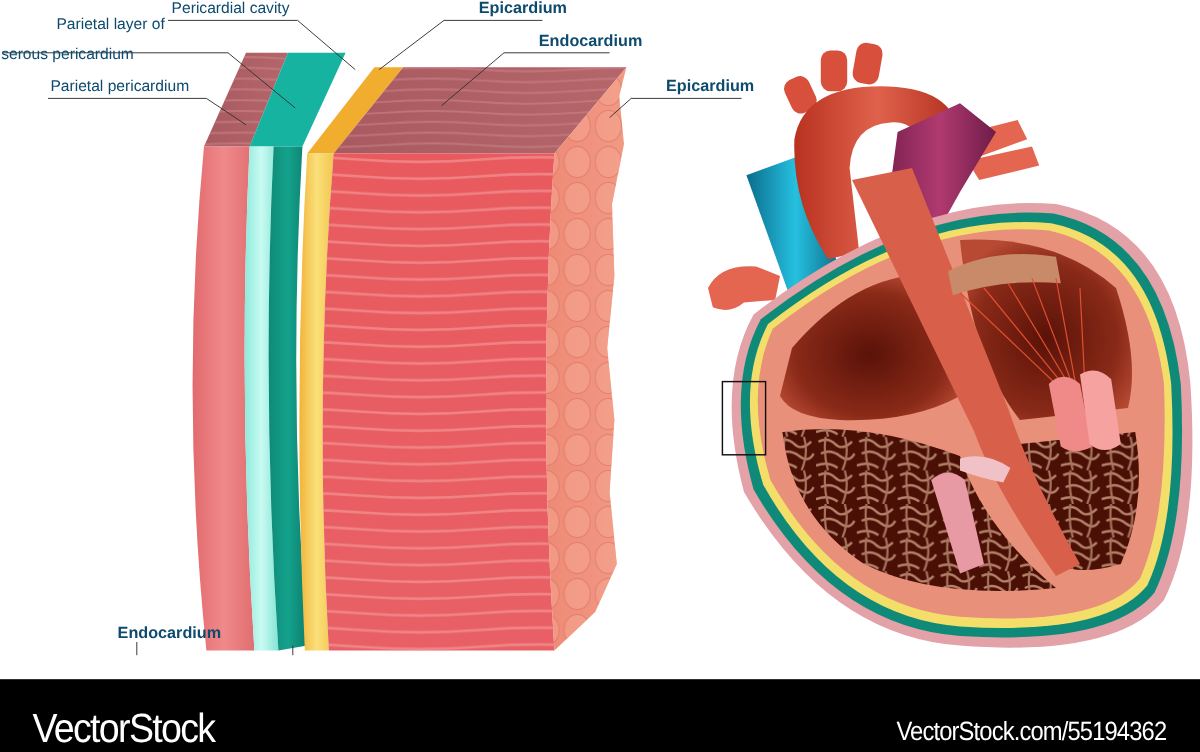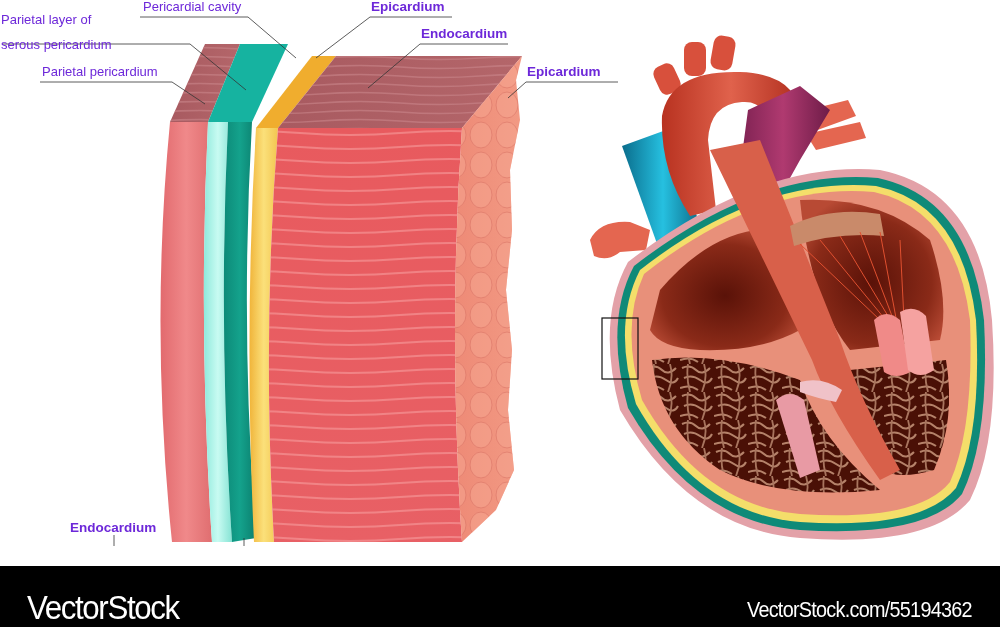--- a/index.html
+++ b/index.html
@@ -1,20 +1,20 @@
 <!DOCTYPE html>
 <html><head>
 <meta charset="utf-8">
 <style>
   html, body { margin:0; padding:0; background:#ffffff; }
   #stage { position:relative; width:1000px; height:627px; overflow:hidden; background:#ffffff; font-family:"Liberation Sans", sans-serif; }
   svg { position:absolute; left:0; top:0; }
-  .lbl { position:absolute; font-family:"Liberation Sans", sans-serif; color:#6d28d9; white-space:nowrap; line-height:1.05;text-align:center; }
+  .lbl { position:absolute; font-family:"Liberation Sans", sans-serif; color:#0c4a6e; white-space:nowrap; line-height:1.05;text-align:center; }
   .lbl.thin { font-size:13px; font-weight:normal; }
-  .lbl.bold { font-size:13.5px; font-weight:bold; }
+  .lbl.bold { font-size:13.5px; font-weight:bold;margin-left:28px; }
   #banner { position:absolute; left:0; top:566px; width:1000px; height:81px; background:#000; }
   #brand { position:absolute; left:27px; top:22px; color:#fff; font-size:34px; letter-spacing:-1.5px; font-family:"Liberation Sans", sans-serif; transform:scaleX(0.92); transform-origin:left center; }
   #brand-url { position:absolute; right:28px; top:31px; color:#fff; font-size:22px; letter-spacing:-0.8px; font-family:"Liberation Sans", sans-serif; transform:scaleX(0.9); transform-origin:right center; }
 </style>
 </head>
 <body>
 
 <div id="stage">
 
   <svg width="1000" height="627" viewBox="0 0 1000 627">
@@ -160,21 +160,21 @@
       <path d="M874,320 Q886,308 900,320 L910,372 Q896,380 884,372 Z" fill="#f08a88"></path>
       <path d="M900,312 Q914,304 926,316 L934,370 Q920,380 908,370 Z" fill="#f5a2a0"></path>
       <path d="M776,400 Q790,388 804,400 L820,470 L800,478 Z" fill="#e89aa4"></path>
       <path d="M800,382 Q822,376 842,390 L836,402 Q816,398 800,392 Z" fill="#f0c2c8"></path>
 
       <rect x="602" y="318" width="36" height="61" fill="none" stroke="#111" stroke-width="1.2"></rect>
     </g>
   </svg>
 
   <div class="lbl thin" style="left:143px;top:0px;">Pericardial cavity</div>
-  <div class="lbl thin" style="left:1px;top:13px;">Parietal layer of</div>
+  <div class="lbl thin" style="left:1px;top:13px;padding-left:46px;">Parietal layer of</div>
   <div class="lbl thin" style="left:1px;top:38px;">serous pericardium</div>
   <div class="lbl thin" style="left:42px;top:65px;">Parietal pericardium</div>
   <div class="lbl bold" style="left:371px;top:0px;">Epicardium</div>
   <div class="lbl bold" style="left:421px;top:27px;">Endocardium</div>
   <div class="lbl bold" style="left:527px;top:65px;">Epicardium</div>
   <div class="lbl bold" style="left:70px;top:521px;">Endocardium</div>
 
   <div id="banner">
     <div id="brand">VectorStock</div>
     <div id="brand-url">VectorStock.com/55194362</div>

